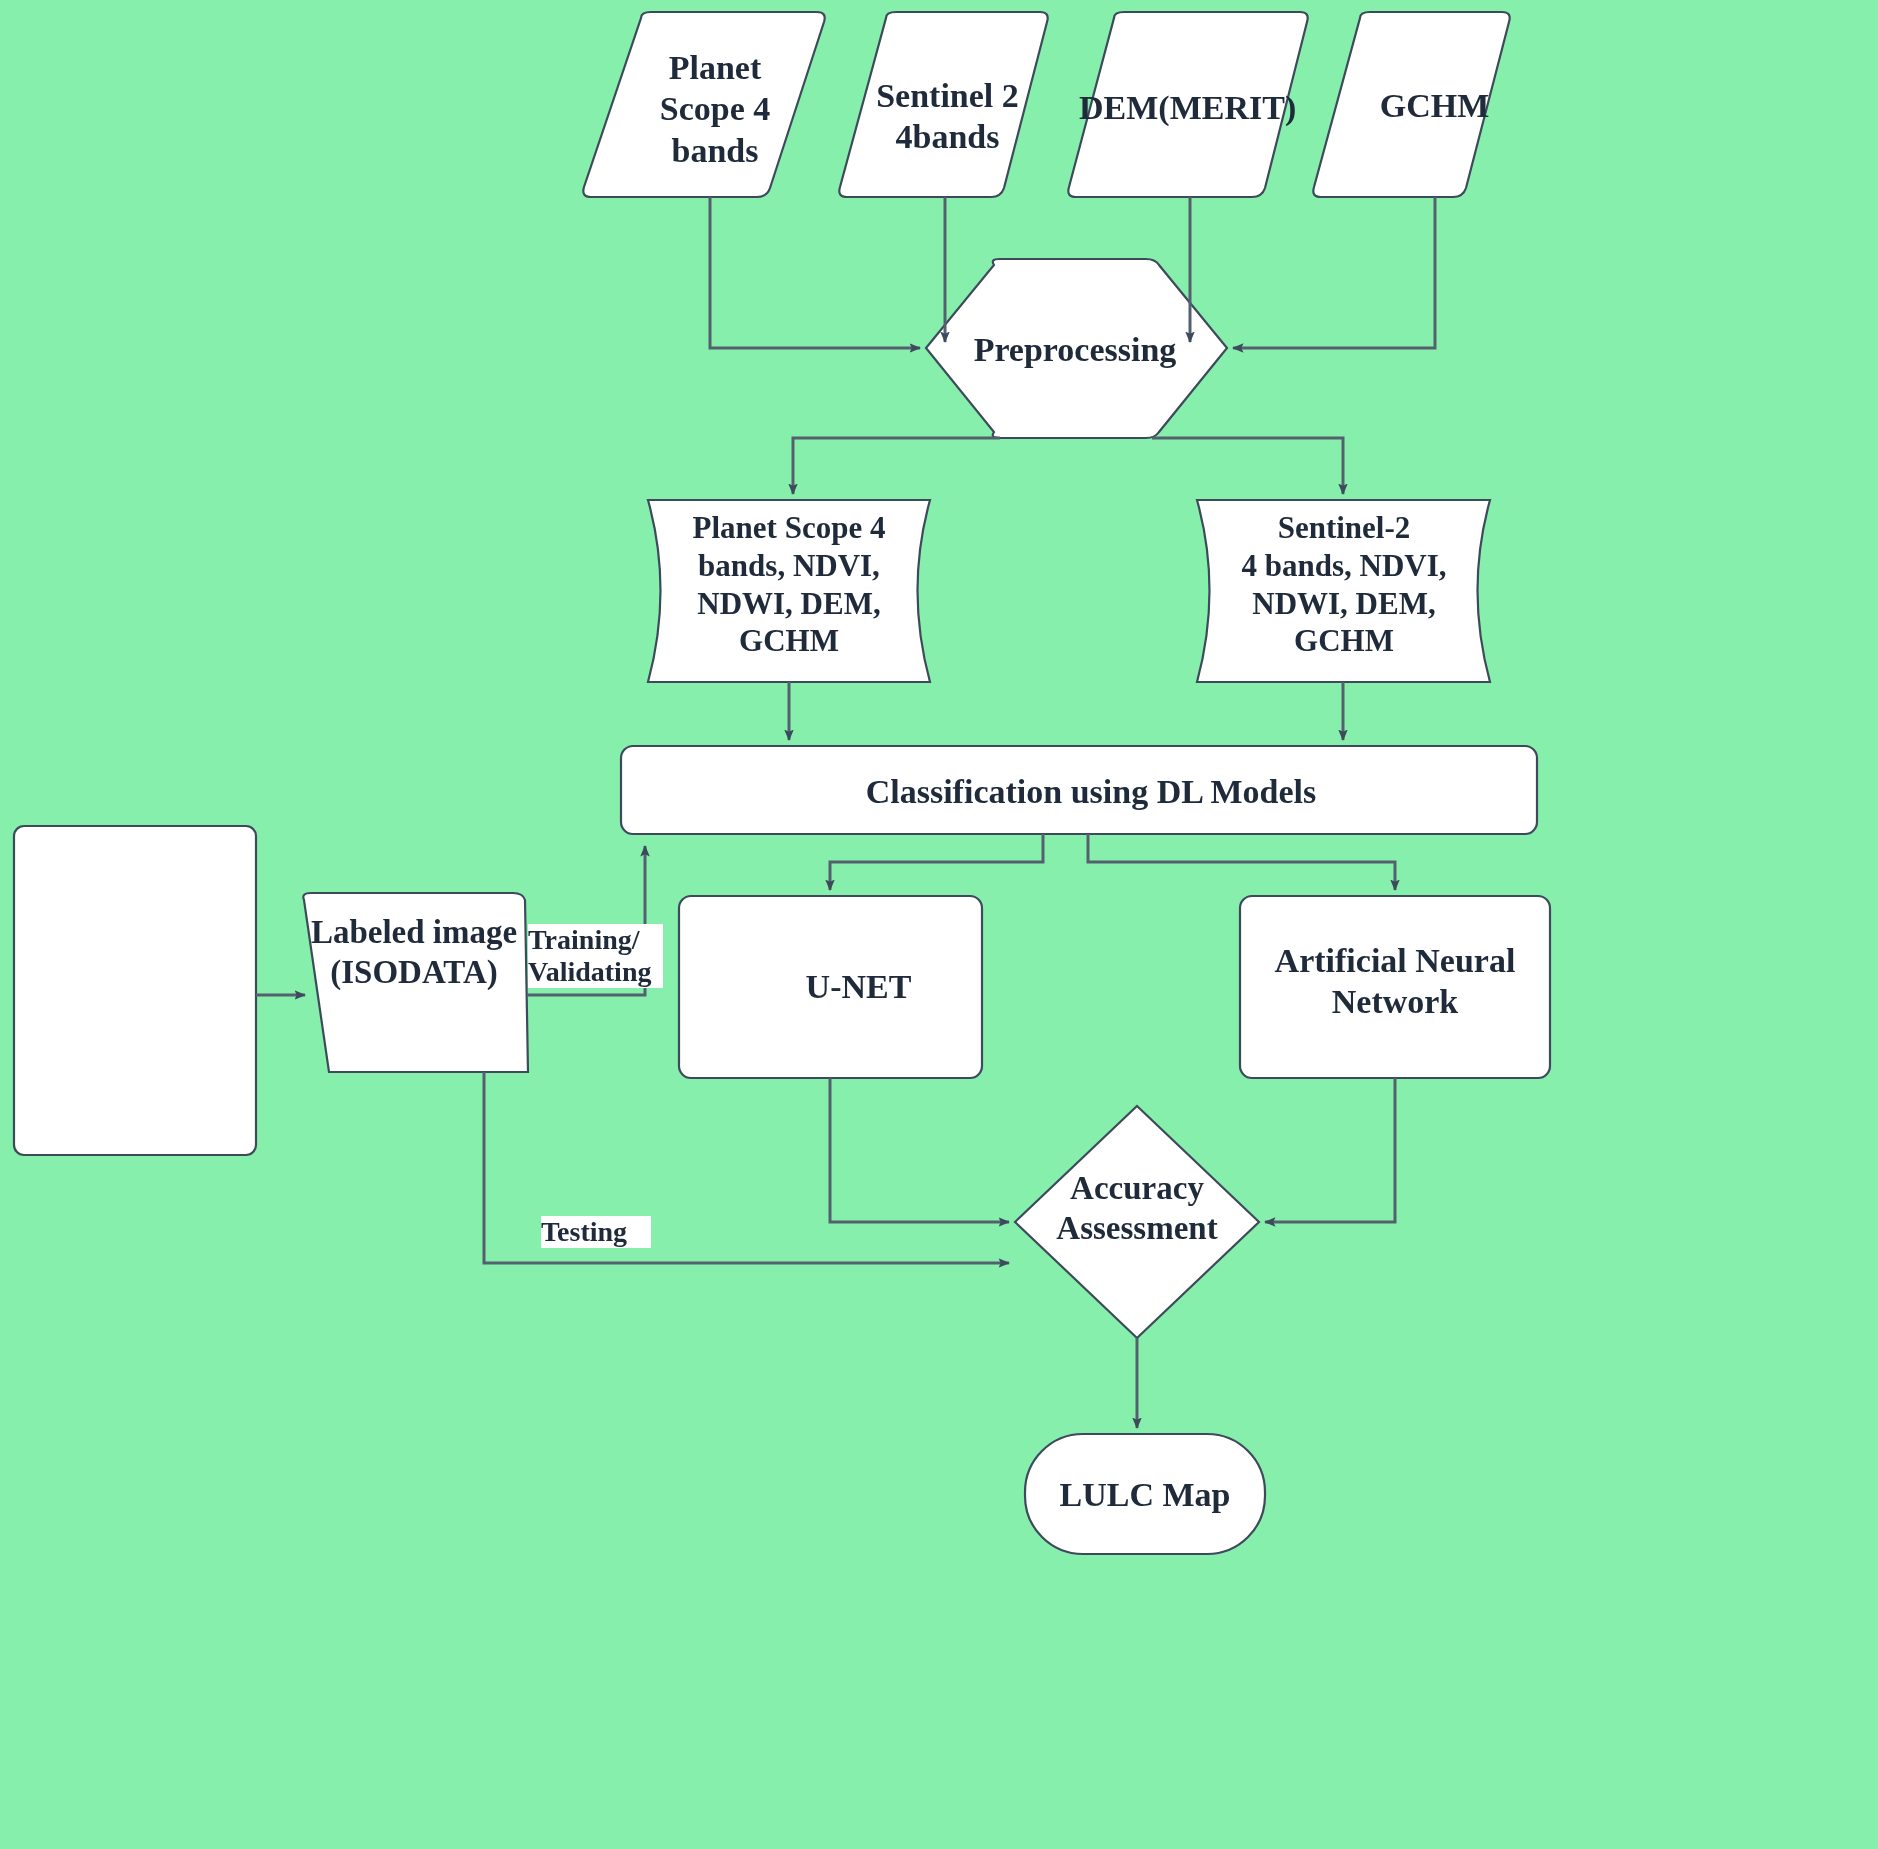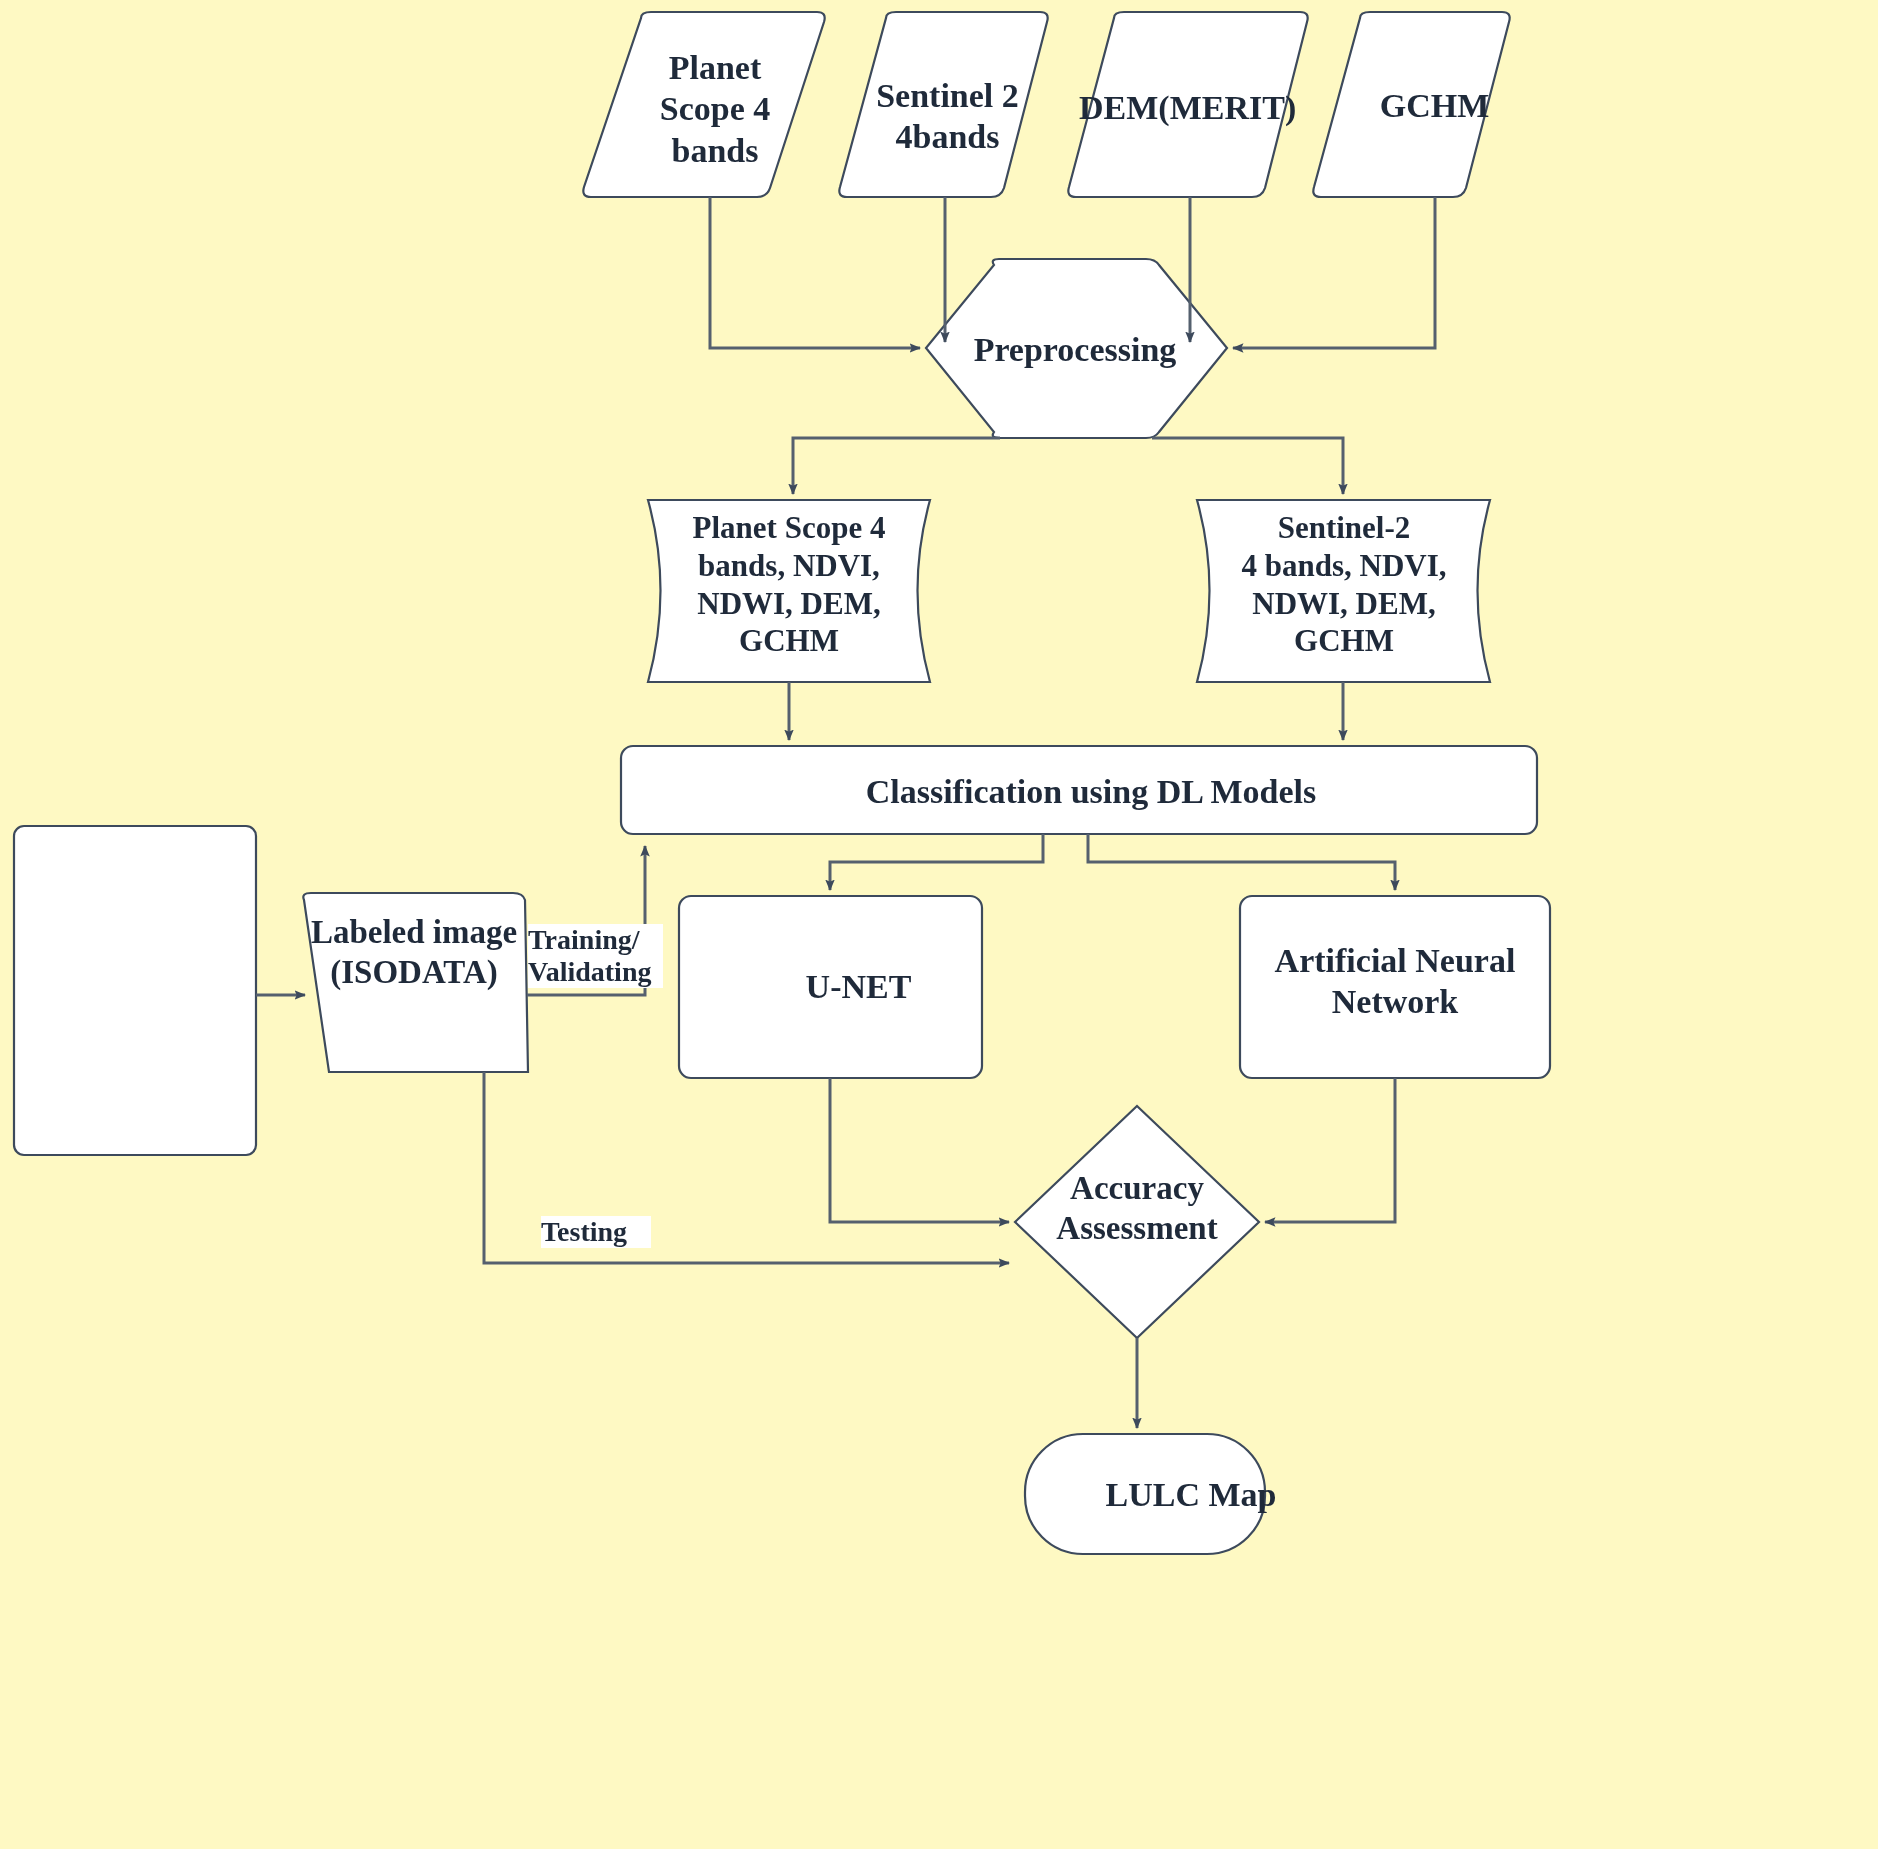--- a/index.html
+++ b/index.html
@@ -7,21 +7,21 @@
     padding: 0;
     background: #ffffff;
   }
   body {
     font-family: "Liberation Serif", "DejaVu Serif", serif;
   }
   #canvas {
     position: relative;
     width: 1878px;
     height: 1849px;
-    background: #fef9c3;
+    background: #86efac;
     overflow: hidden;
   }
   svg.flow {
     position: absolute;
     top: 0; left: 0;
     width: 1878px;
     height: 1849px;
   }
   .shape {
     fill: #ffffff;
@@ -161,20 +161,20 @@
 (ISODATA)</div>
 
   <div class="lbl" style="left:679px; top:966px; width:303px; font-size:34px;margin-left:28px;">U-NET</div>
 
   <div class="lbl" style="left:1037px; top:1168px; width:200px; font-size:33px;">Accuracy
 Assessment</div>
 
   <div class="lbl" style="left:1240px; top:940px; width:310px; font-size:34px;">Artificial Neural
 Network</div>
 
-  <div class="lbl" style="left:1025px; top:1474px; width:240px; font-size:34px;padding-left:46px;">LULC Map</div>
+  <div class="lbl" style="left:1025px; top:1474px; width:240px; font-size:34px;">LULC Map</div>
 
   <div class="edge-lbl" style="left:528px; top:924px; width:135px; font-size:28px;">Training/
 Validating</div>
 
   <div class="edge-lbl" style="left:541px; top:1216px; width:110px; font-size:28px;">Testing</div>
 
 </div>
 
 </body></html>

